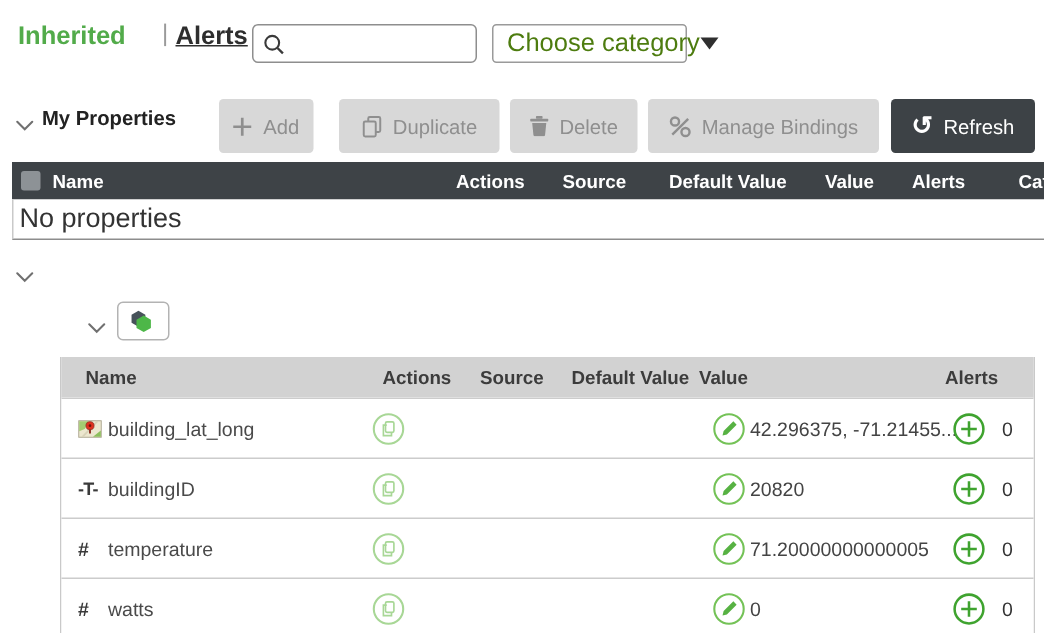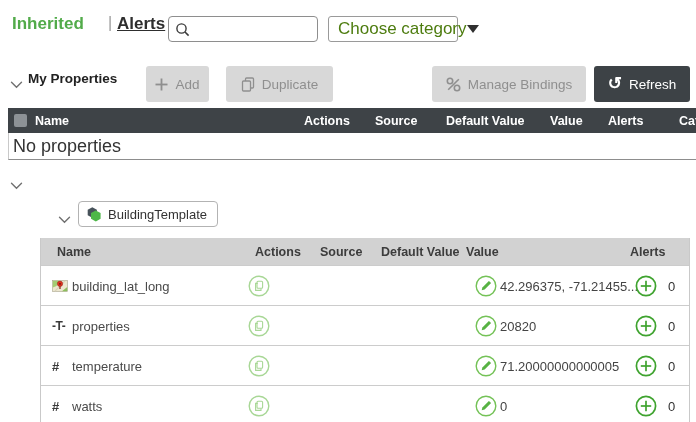--- a/index.html
+++ b/index.html
@@ -109,20 +109,30 @@
   <button class="tbtn disabled" id="btn-duplicate">
     <span style="display:flex;">
       <svg width="14" height="15" viewBox="0 0 14 15">
           <rect x="4.5" y="1" width="8" height="10" rx="1" fill="none" stroke="#8f8f8f" stroke-width="1.3"></rect>
           <rect x="1.5" y="4" width="8" height="10" rx="1" fill="#d8d8d8" stroke="#8f8f8f" stroke-width="1.3"></rect>
         </svg>
     </span>
     <span>Duplicate</span>
   </button>
 
+  <button class="tbtn disabled" id="btn-delete">
+    <span style="display:flex;">
+      <svg width="13" height="14" viewBox="0 0 13 14">
+          <rect x="4.3" y="0.3" width="4.4" height="1.8" rx="0.5" fill="#8f8f8f"></rect>
+          <rect x="0.5" y="2.2" width="12" height="1.8" rx="0.5" fill="#8f8f8f"></rect>
+          <path d="M1.8 5 h9.4 l-0.8 7.8 a1.1 1.1 0 0 1 -1.1 1 H3.7 a1.1 1.1 0 0 1 -1.1 -1 Z" fill="#8f8f8f"></path>
+        </svg>
+    </span>
+    <span>Delete</span>
+  </button>
 
   <button class="tbtn disabled" id="btn-manage">
     <span style="display:flex;">
       <svg width="15" height="15" viewBox="0 0 15 15">
           <circle cx="4" cy="4" r="2.7" fill="none" stroke="#8f8f8f" stroke-width="1.6"></circle>
           <circle cx="11" cy="11" r="2.7" fill="none" stroke="#8f8f8f" stroke-width="1.6"></circle>
           <line x1="12.8" y1="2.2" x2="2.2" y2="12.8" stroke="#8f8f8f" stroke-width="1.6"></line>
         </svg>
     </span>
     <span>Manage Bindings</span>
@@ -160,21 +170,20 @@
         <polyline points="1.5,1.2 6.5,6.2 11.5,1.2" fill="none" stroke="#707070" stroke-width="1.4" stroke-linecap="round"></polyline>
       </svg>
   </span>
   <div class="abs chip">
     <span style="display:flex;">
       <svg width="16" height="16" viewBox="0 0 16 16">
           <polygon points="6.3,1.2 10.9,3.8 10.9,9.2 6.3,11.8 1.7,9.2 1.7,3.8" fill="#47525a"></polygon>
           <polygon points="9.8,4.4 14.6,7.1 14.6,12.7 9.8,15.4 5,12.7 5,7.1" fill="#4db748"></polygon>
         </svg>
     </span>
-    <span class="chip-label">BuildingTemplate</span>
   </div>
 
   <div class="abs" id="t2">
     <div id="t2-header">
       <span style="left:16px;">Name</span>
       <span style="left:214px;">Actions</span>
       <span style="left:279px;">Source</span>
       <span style="left:340px;">Default Value</span>
       <span style="left:425px;">Value</span>
       <span style="left:589px;">Alerts</span>
@@ -212,21 +221,21 @@
             <circle cx="11" cy="11" r="9.6" fill="none" stroke="#3fa32f" stroke-width="1.7"></circle>
             <line x1="11" y1="5.8" x2="11" y2="16.2" stroke="#3fa32f" stroke-width="1.7"></line>
             <line x1="5.8" y1="11" x2="16.2" y2="11" stroke="#3fa32f" stroke-width="1.7"></line>
           </svg>
       </span>
       <span class="cell-alerts">0</span>
     </div>
 
     <div class="t2-row">
       <span class="glyph str">-T-</span>
-      <span class="cell-name">properties</span>
+      <span class="cell-name">buildingID</span>
       <span class="icon-circle pos-actions">
         <svg width="22" height="22" viewBox="0 0 22 22">
             <circle cx="11" cy="11" r="9.8" fill="none" stroke="#a8d796" stroke-width="1.4"></circle>
             <rect x="9" y="6.2" width="5.6" height="7" rx="1" fill="none" stroke="#a8d796" stroke-width="1.1"></rect>
             <path d="M9.8 8.4 H7.6 V15.4 H13 V13.6" fill="none" stroke="#a8d796" stroke-width="1.1"></path>
           </svg>
       </span>
       <span class="icon-circle pos-edit">
         <svg width="22" height="22" viewBox="0 0 22 22">
             <circle cx="11" cy="11" r="9.8" fill="none" stroke="#74c257" stroke-width="1.4"></circle>

